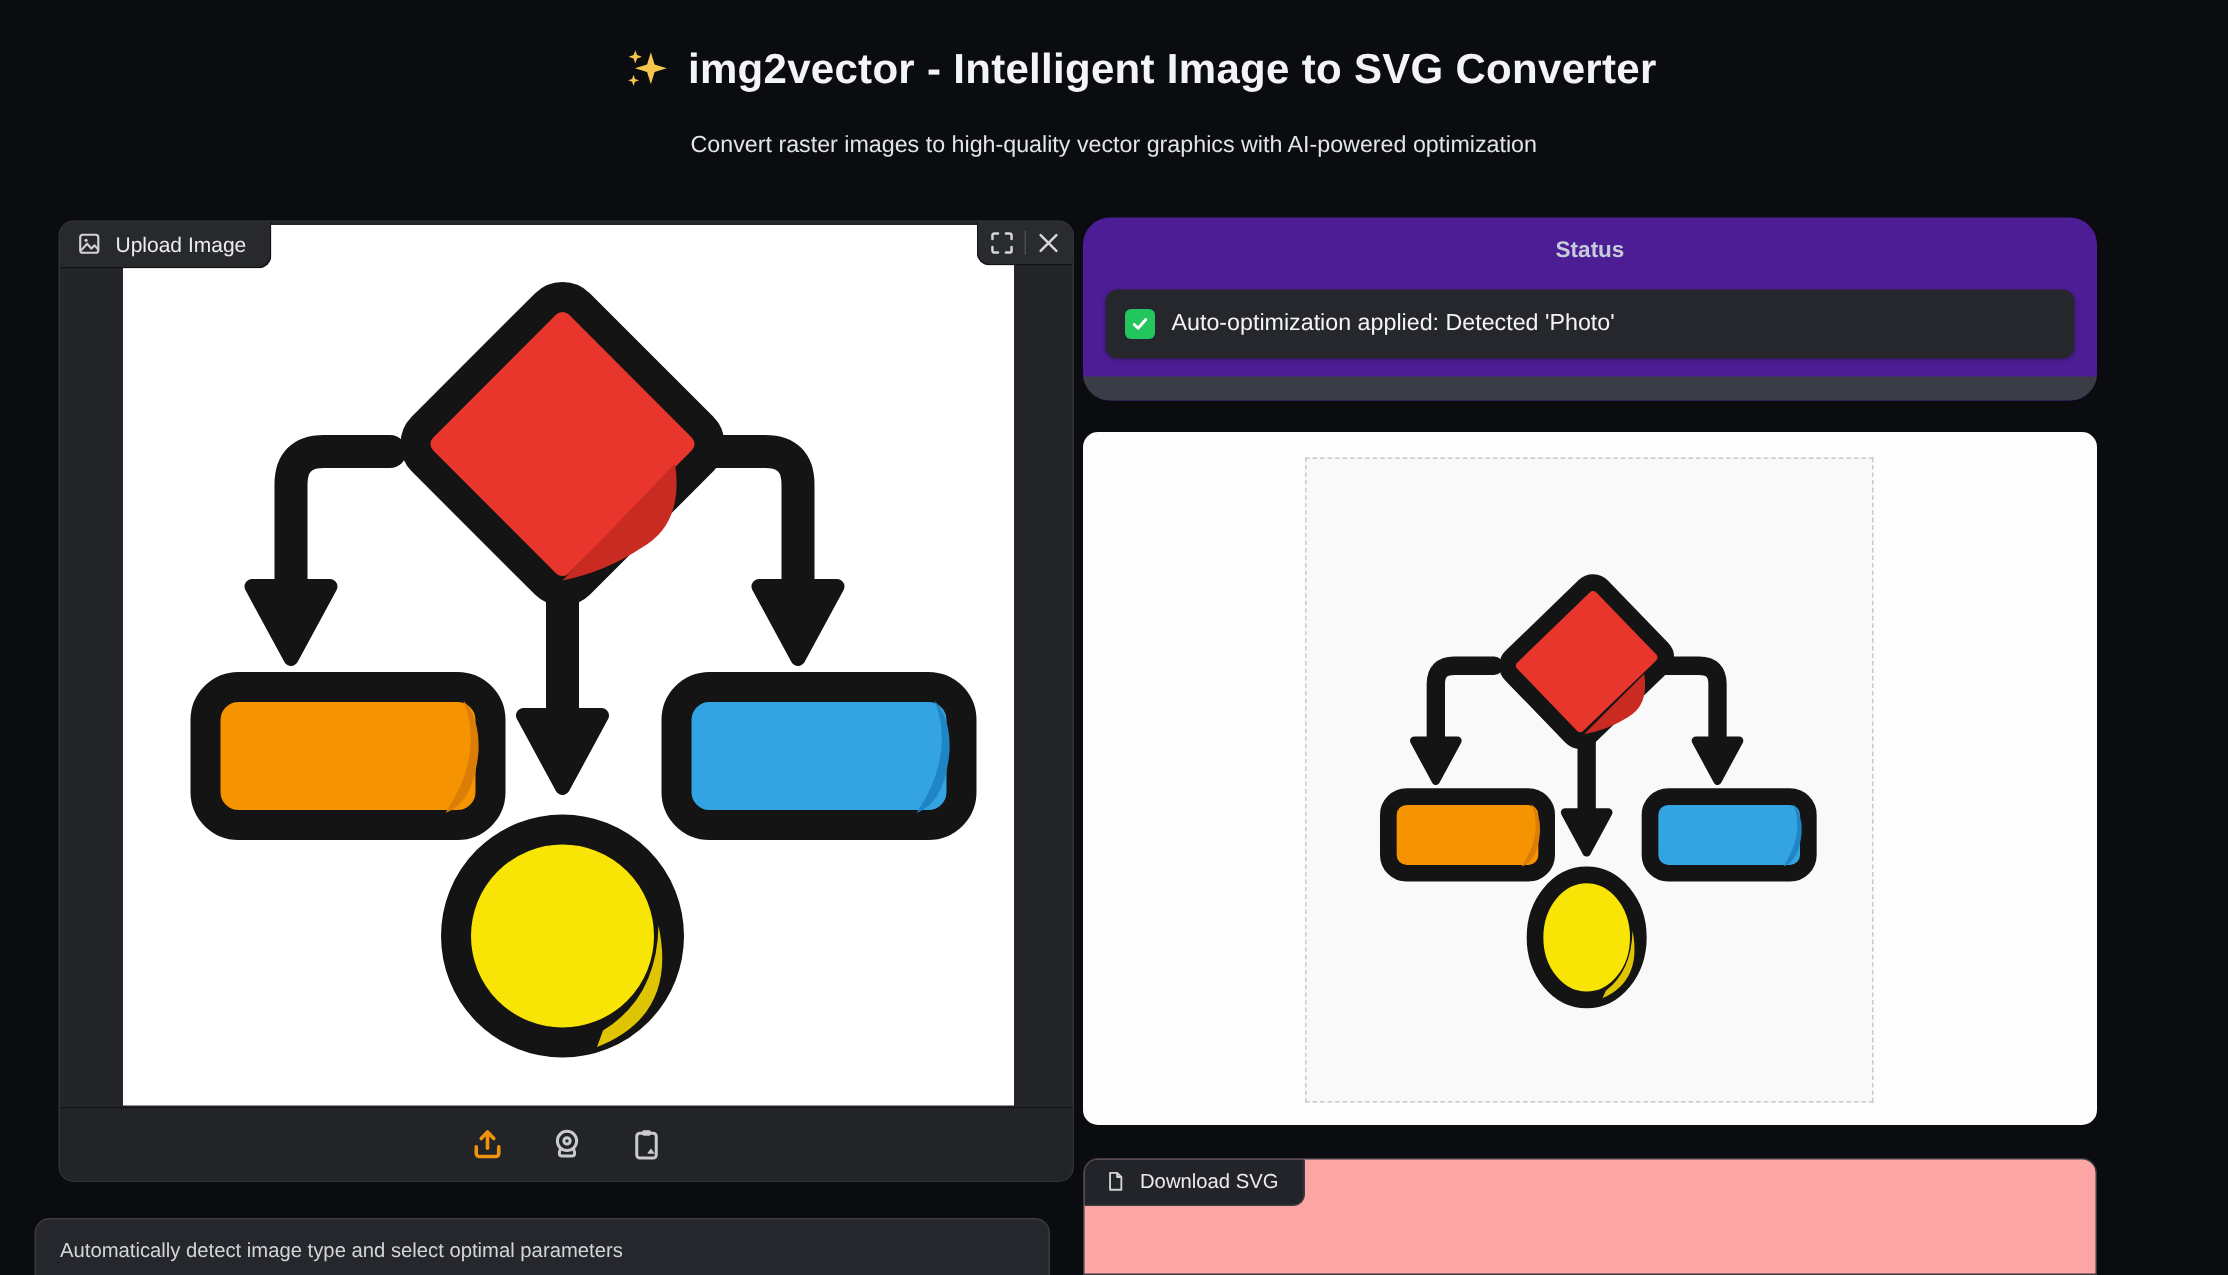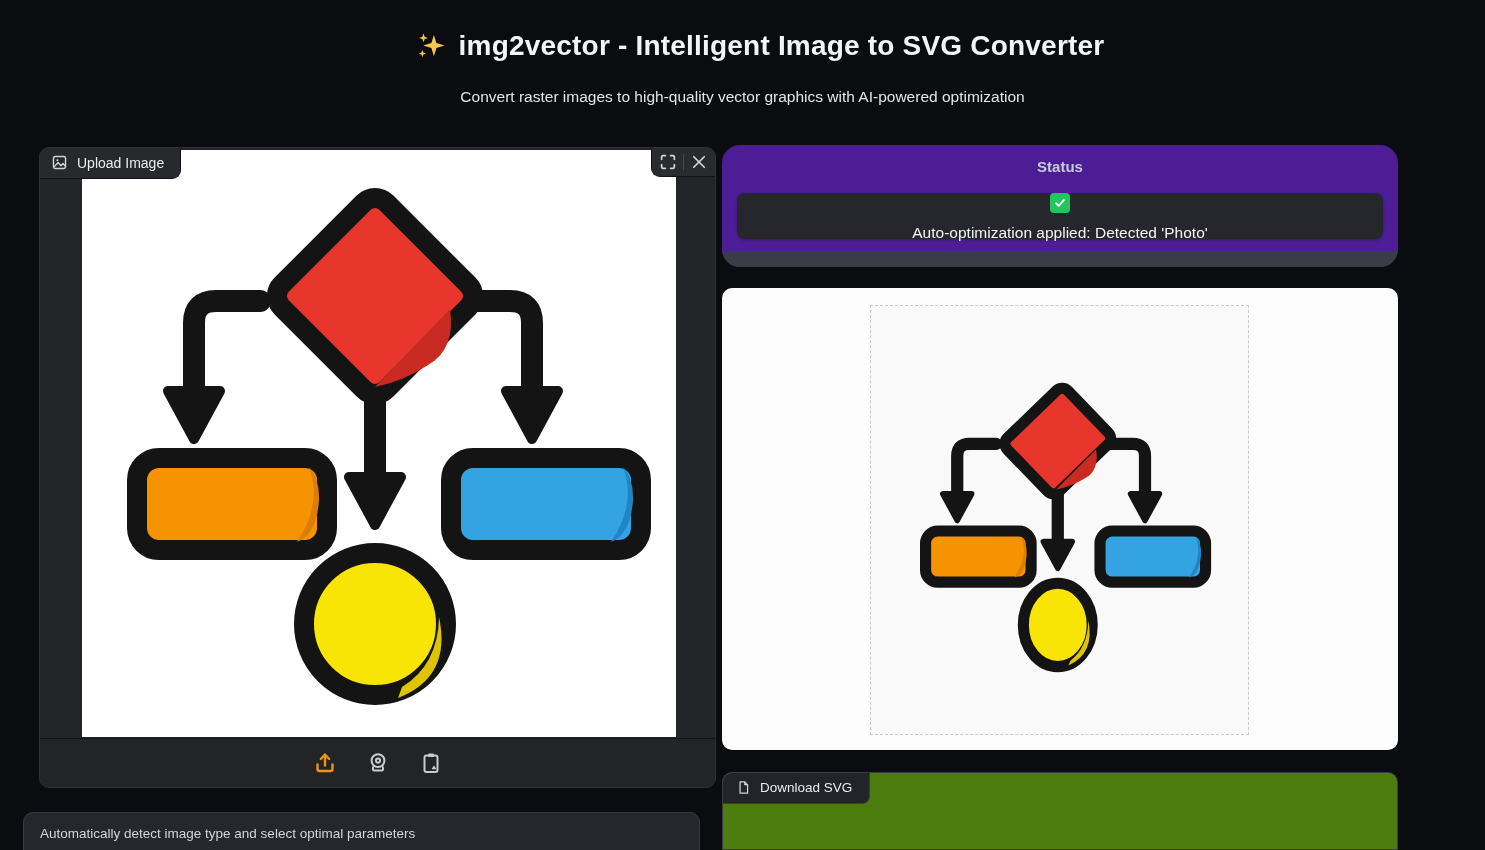--- a/index.html
+++ b/index.html
@@ -70,21 +70,20 @@
   }
   .status-title {
     margin-top:13px; text-align:center;
     font-size:15px; font-weight:600; color:#c5ccd9;
   }
   .status-toast {
     position:absolute; left:15px; right:15px; top:48px; height:46px;
     background:#26272c; border-radius:8px;
     display:flex; align-items:center; gap:11px; padding:0 13px;
     box-shadow:0 1px 3px rgba(0,0,0,.25);
-    flex-direction:column;
   }
   .status-toast .msg { font-size:15.5px; color:#f3f4f6; }
   .check-box {
     width:20px; height:20px; border-radius:4px; background:#22c55e;
     display:inline-flex; align-items:center; justify-content:center; flex:none;
   }
   .status-strip { position:absolute; left:0; right:0; bottom:0; height:16px; background:#3a3d45; }
 
   
   .preview-panel {
@@ -93,21 +92,21 @@
   }
   .preview-dashed {
     position:absolute; left:148px; top:17px; width:379px; height:430px;
     border:1px dashed #c8c9cc; background:#f9f9fa;
   }
   .preview-art { position:absolute; left:24px; top:52px; width:330px; height:330px; }
 
   
   .download-panel {
     position:absolute; left:722px; top:772px; width:676px; height:78px;
-    background:#4d7c0f; border:1px solid #393b41; border-radius:10px 10px 0 0;
+    background:#fca5a5; border:1px solid #393b41; border-radius:10px 10px 0 0;
   }
   .download-badge {
     position:absolute; left:0; top:0;
     display:flex; align-items:center; gap:9px;
     background:#232429; border-right:1px solid #393b41; border-bottom:1px solid #393b41;
     border-radius:9px 0 8px 0; padding:7px 17px 8px 13px;
     font-size:13.5px; color:#eaebed;
   }
   .file-row {
     position:absolute; left:8px; right:8px; top:37px; height:40px;

